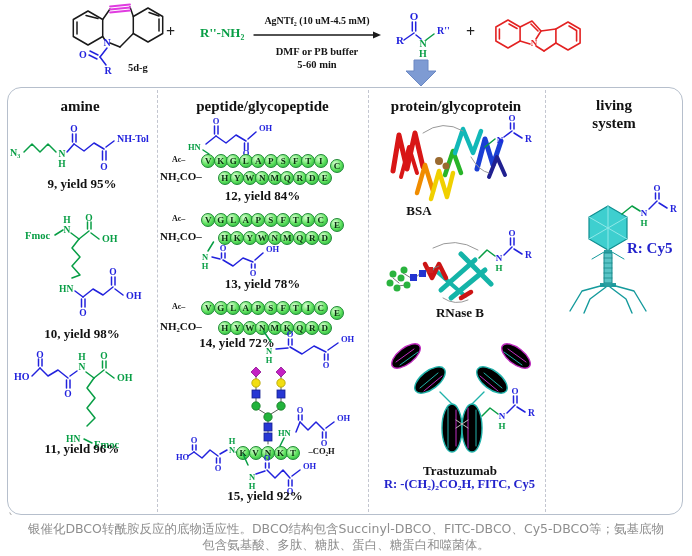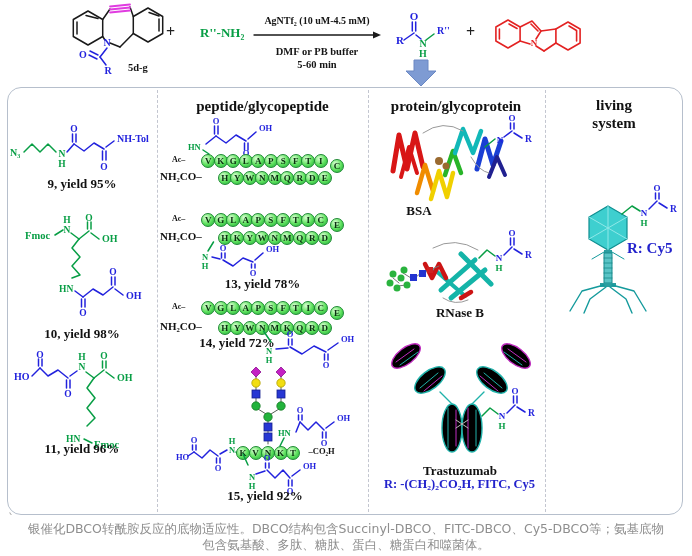--- a/index.html
+++ b/index.html
@@ -123,20 +123,21 @@
 
   <svg class="s" style="left:406px;top:60px" width="30" height="27">
     <polygon points="8,0 22,0 22,11 30,11 15,26 0,11 8,11" fill="#7e9bd3" stroke="#6a88c4" stroke-width="1"></polygon>
   </svg>
 
   <div class="panel"></div>
   <div class="vsep" style="left:157px"></div>
   <div class="vsep" style="left:368px"></div>
   <div class="vsep" style="left:545px"></div>
 
+  <div class="hdr" style="left:15px;top:97px;width:130px">amine</div>
   <div class="hdr" style="left:170px;top:97px;width:185px">peptide/glycopeptide</div>
   <div class="hdr" style="left:372px;top:97px;width:168px">protein/glycoprotein</div>
   <div class="hdr" style="left:575px;top:96px;width:78px">living system</div>
 
   <svg class="s" style="left:10px;top:122px" width="148" height="52">
     <g>
       <polyline class="sg" points="14,30 22,22 30,30 38,22 46,30"></polyline>
       <line class="sb" x1="57" y1="30" x2="64" y2="22"></line>
       <line class="sb" x1="62.5" y1="20" x2="62.5" y2="12" stroke-width="1.3"></line>
       <line class="sb" x1="66" y1="20" x2="66" y2="12" stroke-width="1.3"></line>
@@ -230,20 +231,21 @@
   </svg>
   <div class="brow" style="left:172px;top:150px">
     <span class="pfx">Ac–</span>
     <span><span class="bead">V</span><span class="bead">K</span><span class="bead">G</span><span class="bead">L</span><span class="bead">A</span><span class="bead">P</span><span class="bead">S</span><span class="bead">F</span><span class="bead">T</span><span class="bead">I</span></span>
   </div>
   <span class="bead corner" style="left:330px;top:159px">C</span>
   <div class="brow" style="left:160px;top:167px">
     <span class="pfx pfx2">NH₂CO–</span>
     <span><span class="bead">H</span><span class="bead">Y</span><span class="bead">W</span><span class="bead">N</span><span class="bead">M</span><span class="bead">Q</span><span class="bead">R</span><span class="bead">D</span><span class="bead">E</span></span>
   </div>
+  <div class="yl" style="left:180px;top:188px;width:165px">12, yield 84%</div>
 
   <div class="brow" style="left:172px;top:209px">
     <span class="pfx">Ac–</span>
     <span><span class="bead">V</span><span class="bead">G</span><span class="bead">L</span><span class="bead">A</span><span class="bead">P</span><span class="bead">S</span><span class="bead">F</span><span class="bead">T</span><span class="bead">I</span><span class="bead">C</span></span>
   </div>
   <span class="bead corner" style="left:330px;top:218px">E</span>
   <div class="brow" style="left:160px;top:227px">
     <span class="pfx pfx2">NH₂CO–</span>
     <span><span class="bead">H</span><span class="bead">K</span><span class="bead">Y</span><span class="bead">W</span><span class="bead">N</span><span class="bead">M</span><span class="bead">Q</span><span class="bead">R</span><span class="bead">D</span></span>
   </div>

